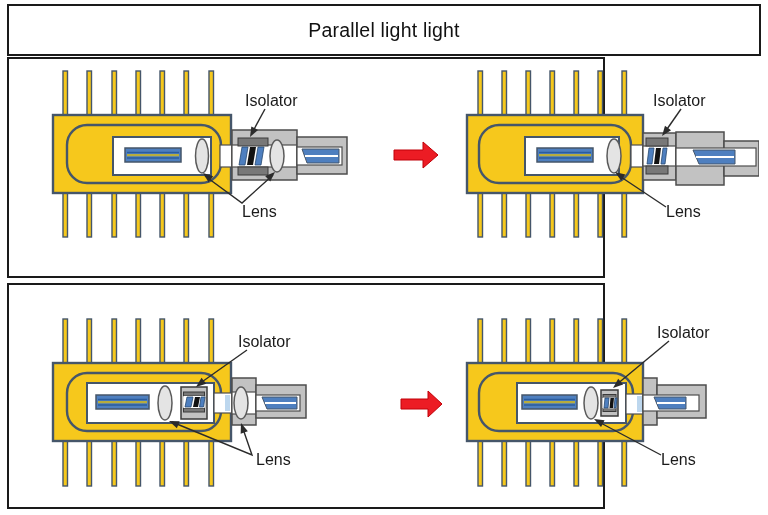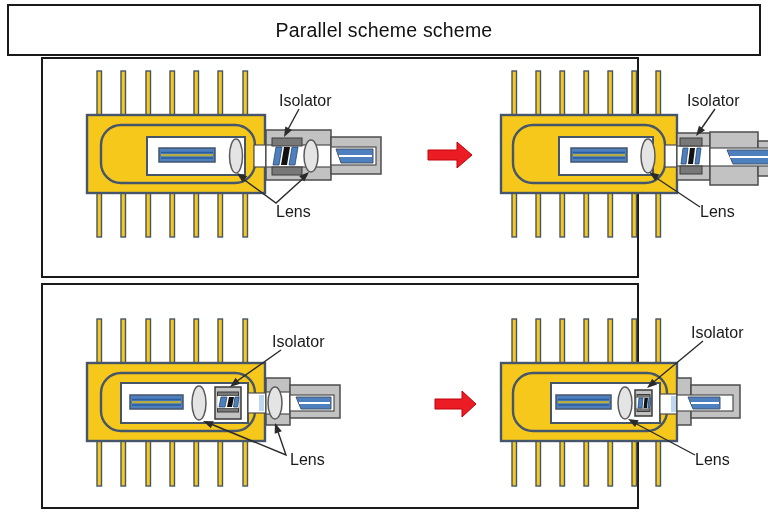--- a/index.html
+++ b/index.html
@@ -17,21 +17,21 @@
     --label-text:#1A1A1A;
   }
   html,body{margin:0;padding:0;background:#fff;}
   .page{position:relative;width:768px;height:515px;background:#fff;overflow:hidden;
         font-family:"Liberation Sans","DejaVu Sans",sans-serif;}
   .header{position:absolute;left:7px;top:4px;width:754px;height:52px;
           border:2px solid var(--border-black);box-sizing:border-box;background:#fff;
           display:flex;align-items:center;}
   .header .cell{flex:1 1 50%;text-align:center;font-size:19.5px;color:#111;letter-spacing:.2px;}
   .panel{position:absolute;left:7px;width:598px;border:2px solid var(--border-black);
-         box-sizing:border-box;background:#fff;margin-left:34px;}
+         box-sizing:border-box;background:#fff;}
   .panel-top{top:57px;height:221px;}
   .panel-bottom{top:283px;height:226px;}
   .panel svg{display:block;}
 
   .pin{fill:var(--package-yellow);stroke:var(--outline-dark);stroke-width:1.4;}
   .pkg{fill:var(--package-yellow);stroke:var(--outline-dark);stroke-width:2.4;}
   .cav{fill:#fff;stroke:var(--outline-dark);stroke-width:2;}
   .metal{fill:var(--metal-grey);stroke:#4d4d4d;stroke-width:1.5;}
   .chan{fill:#fff;stroke:#4d4d4d;stroke-width:1.2;}
   .mbar{fill:var(--metal-dark-grey);stroke:#3a3a3a;stroke-width:1;}
@@ -50,21 +50,21 @@
   .leader{stroke:#2b2b2b;stroke-width:1.4;fill:none;}
   .ahead{fill:#2b2b2b;}
   .redarrow{fill:var(--arrow-red);stroke:#C00008;stroke-width:1;}
 </style>
 </head>
 <body>
 
 <div class="page">
 
   <div class="header">
-    <div class="cell">Parallel scheme scheme</div>
+    <div class="cell">Parallel light light</div>
   </div>
 
   <div class="panel panel-top">
     <svg width="750" height="217" viewBox="0 0 750 217">
 
       <g>
         <g>
           <rect class="pin" x="54" y="12" width="4.5" height="44"></rect>
             <rect class="pin" x="78" y="12" width="4.5" height="44"></rect>
             <rect class="pin" x="103" y="12" width="4.5" height="44"></rect>

